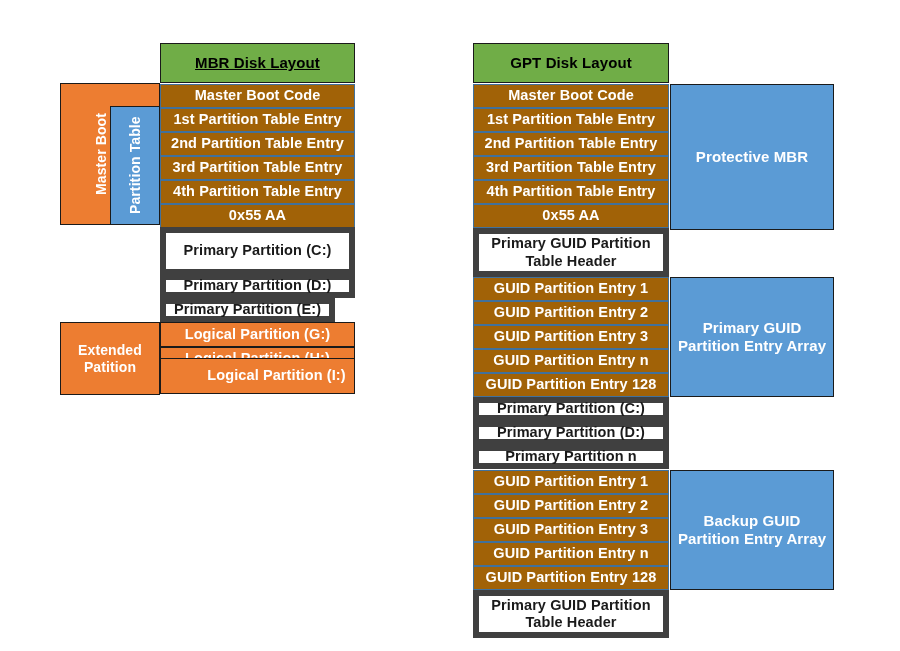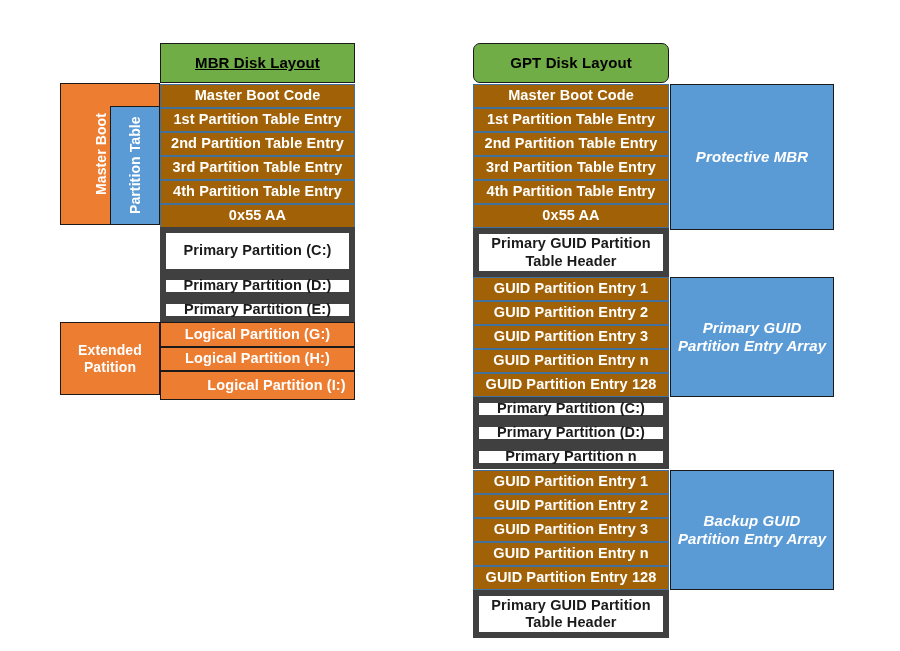--- a/index.html
+++ b/index.html
@@ -58,21 +58,20 @@
     background: #ffffff;
     color: #1a1a1a;
     border: 6px solid #404040;
     font-weight: 600;
   }
   .bigblue {
     background: #5B9BD5;
     color: #ffffff;
     border: 1.6px solid #1a1a1a;
     font-size: 15px;
-    font-style: italic;
   }
   .vert {
     writing-mode: vertical-rl;
     transform: rotate(180deg);
   }
 </style>
 </head>
 <body>
 
 <div class="canvas">
@@ -86,30 +85,30 @@
 
   <div class="cell blue" style="left:160px; top:84px; width:195px; height:24px;">Master Boot Code</div>
   <div class="cell blue" style="left:160px; top:108px; width:195px; height:24px;">1st Partition Table Entry</div>
   <div class="cell blue" style="left:160px; top:132px; width:195px; height:24px;">2nd Partition Table Entry</div>
   <div class="cell blue" style="left:160px; top:156px; width:195px; height:24px;">3rd Partition Table Entry</div>
   <div class="cell blue" style="left:160px; top:180px; width:195px; height:24px;">4th Partition Table Entry</div>
   <div class="cell blue" style="left:160px; top:204px; width:195px; height:24px;">0x55 AA</div>
 
   <div class="cell white" style="left:160px; top:227px; width:195px; height:48px;">Primary Partition (C:)</div>
   <div class="cell white" style="left:160px; top:274px; width:195px; height:24px;">Primary Partition (D:)</div>
-  <div class="cell white" style="left:160px; top:298px; width:195px; height:24px;">Primary Partition (E:)</div>
+  <div class="cell white" style="left:160px; top:298px; width:175px; height:24px;">Primary Partition (E:)</div>
 
   <div class="cell orange" style="left:60px; top:322px; width:100px; height:73px; font-size:14px;">Extended
 Patition</div>
 
   <div class="cell orange" style="left:160px; top:347px; width:195px; height:24px; border-width:1px;">Logical Partition (H:)</div>
   <div class="cell orange" style="left:160px; top:322px; width:195px; height:25px; border-width:1px;">Logical Partition (G:)</div>
-  <div class="cell orange" style="left:160px; top:371px; width:195px; height:29px; border-width:1px;padding-left:38px;">Logical Partition (I:)</div>
+  <div class="cell orange" style="left:160px; top:358px; width:195px; height:36px; border-width:1px;padding-left:38px;">Logical Partition (I:)</div>
 
-  <div class="cell green" style="left:473px; top:43px; width:196px; height:40px;border-radius:7px;">GPT Disk Layout</div>
+  <div class="cell green" style="left:473px; top:43px; width:196px; height:40px;">GPT Disk Layout</div>
 
   <div class="cell blue" style="left:473px; top:84px; width:196px; height:24px;">Master Boot Code</div>
   <div class="cell blue" style="left:473px; top:108px; width:196px; height:24px;">1st Partition Table Entry</div>
   <div class="cell blue" style="left:473px; top:132px; width:196px; height:24px;">2nd Partition Table Entry</div>
   <div class="cell blue" style="left:473px; top:156px; width:196px; height:24px;">3rd Partition Table Entry</div>
   <div class="cell blue" style="left:473px; top:180px; width:196px; height:24px;">4th Partition Table Entry</div>
   <div class="cell blue" style="left:473px; top:204px; width:196px; height:24px;">0x55 AA</div>
 
   <div class="cell white" style="left:473px; top:228px; width:196px; height:49px;">Primary GUID Partition
 Table Header</div>

